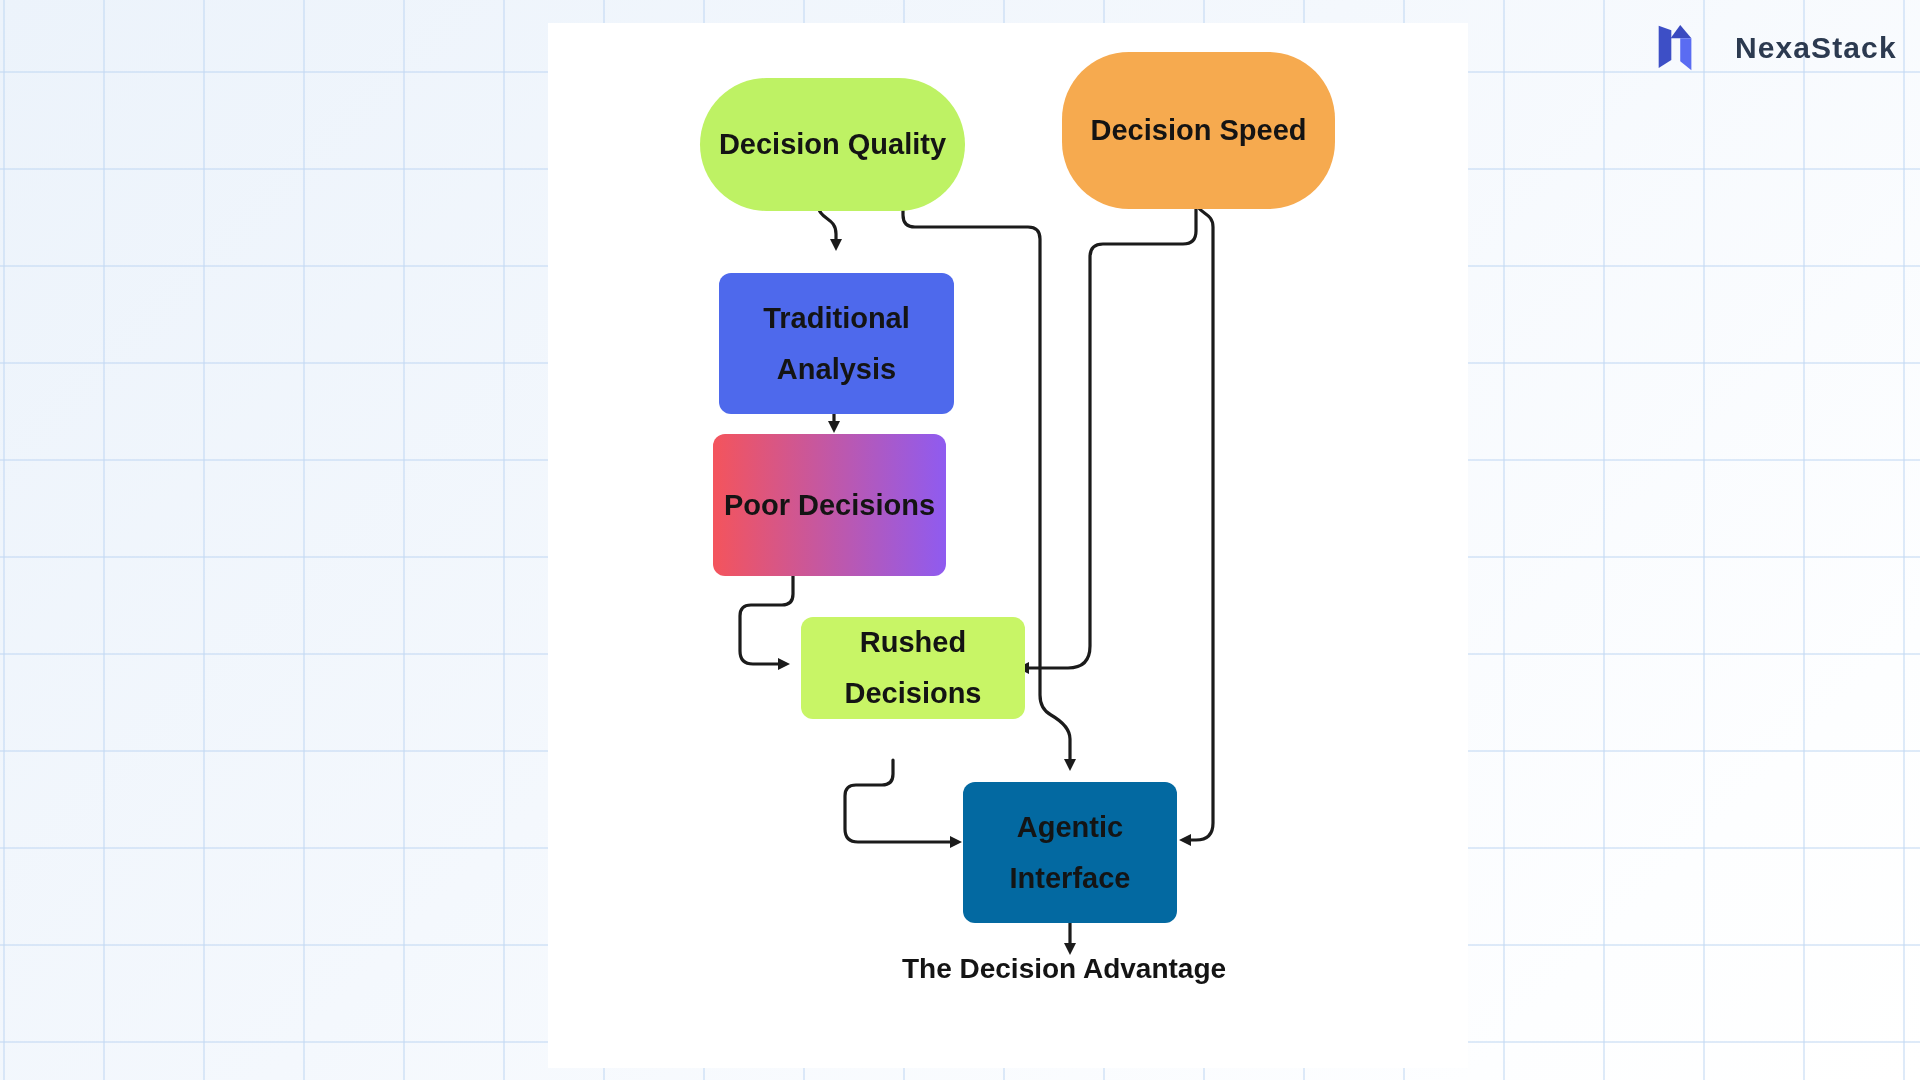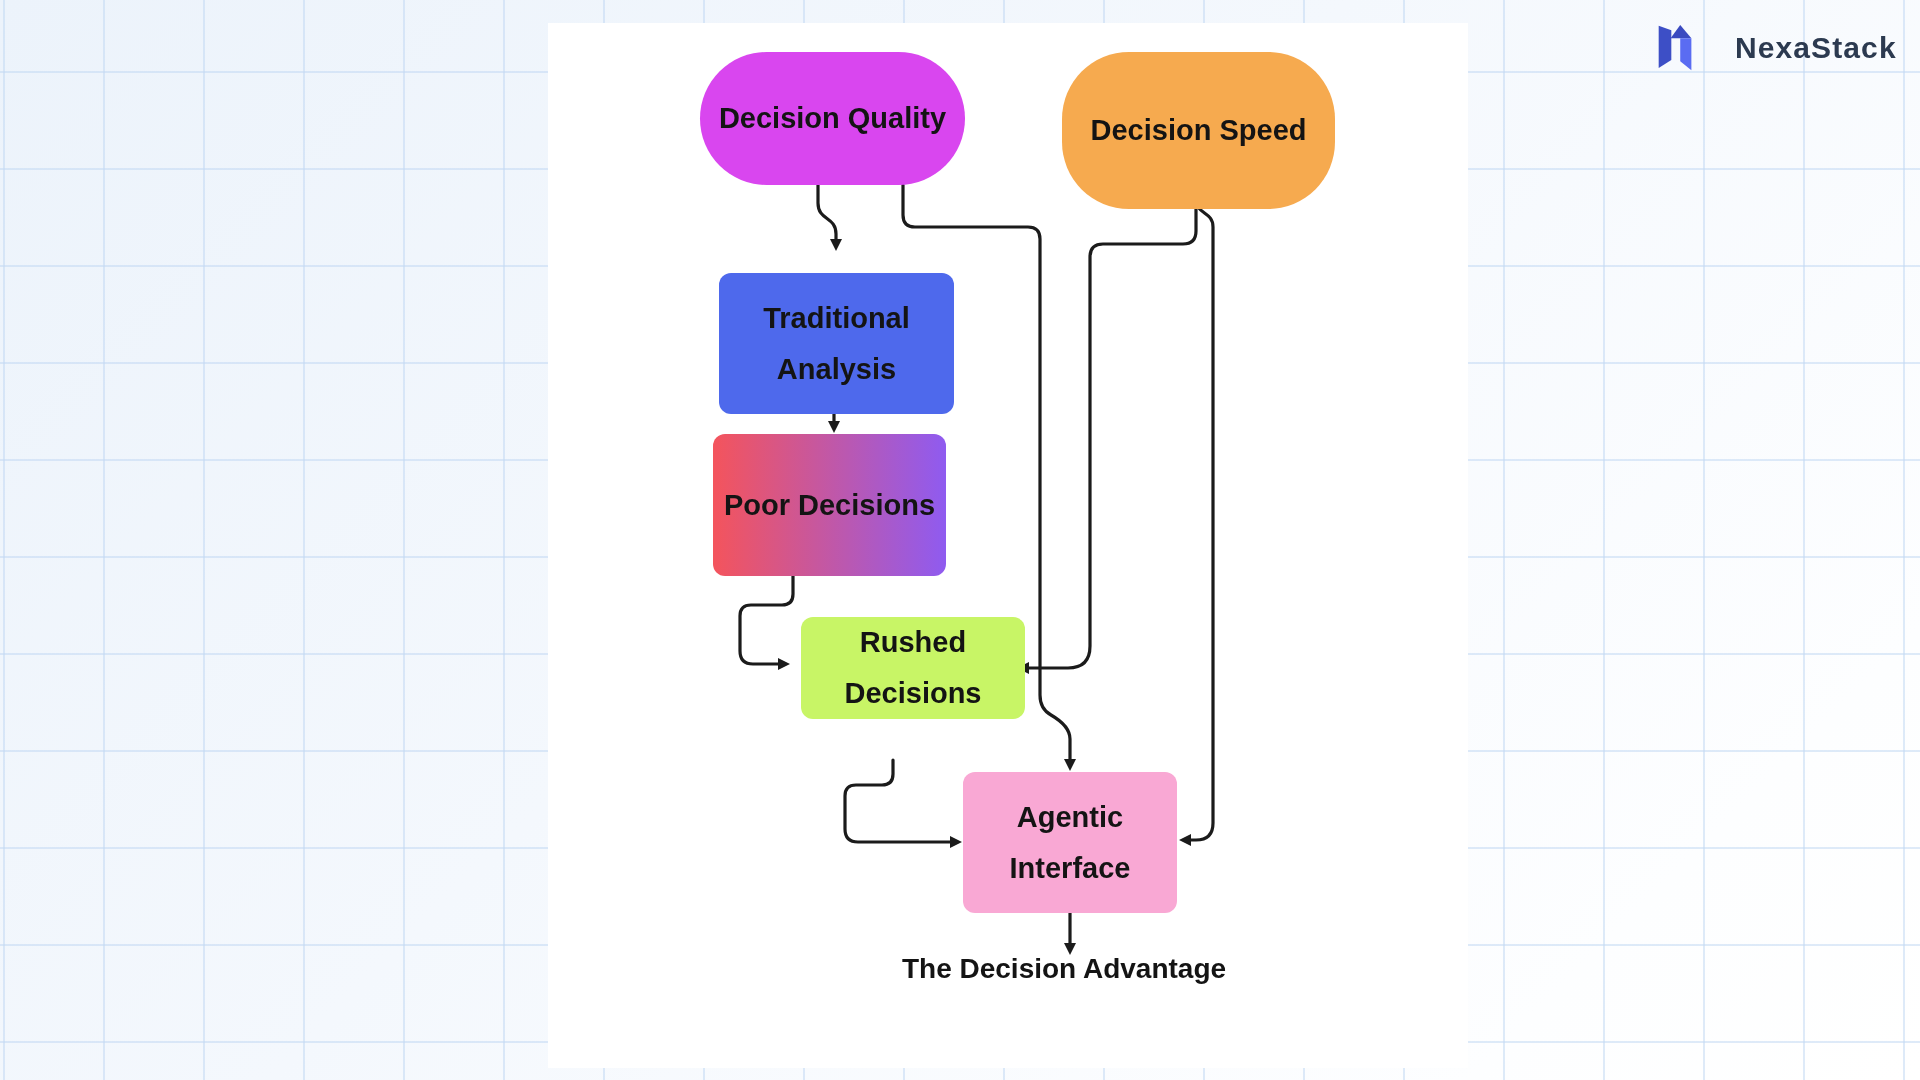--- a/index.html
+++ b/index.html
@@ -66,31 +66,31 @@
   <path class="edge" d="M 818,185 v 18 c 0,18 18,13 18,31 v 6" marker-end="url(#arrow)"></path>
   <path class="edge" d="M 903,185 v 30 q 0,12 12,12 h 113 q 12,0 12,12 v 456 q 0,14 11,20 q 19,11 19,24 v 21" marker-end="url(#arrow)"></path>
   <path class="edge" d="M 1196,185 v 46 q 0,13 -13,13 h -80 q -13,0 -13,13 v 389 q 0,22 -22,22 h -40" marker-end="url(#arrow)"></path>
   <path class="edge" d="M 1196,185 v 14 c 0,16 17,12 17,28 v 596 q 0,17 -17,17 h -6" marker-end="url(#arrow)"></path>
   <path class="edge" d="M 834,393 v 29" marker-end="url(#arrow)"></path>
   <path class="edge" d="M 793,576 v 18 q 0,11 -11,11 h -31 q -11,0 -11,11 v 35 q 0,13 13,13 h 26" marker-end="url(#arrow)"></path>
   <path class="edge" d="M 893,760 v 14 q 0,11 -11,11 h -26 q -11,0 -11,11 v 33 q 0,13 13,13 h 93" marker-end="url(#arrow)"></path>
   <path class="edge" d="M 1070,913 v 31" marker-end="url(#arrow)"></path>
 </svg>
 
-<div class="node stadium n-dq" style="background: #d946ef;">Decision Quality</div>
+<div class="node stadium n-dq" style="background: #bef264; margin-top: 26px;">Decision Quality</div>
 
 <div class="node stadium n-ds" style="background: rgb(246, 170, 79);">Decision Speed</div>
 
 <div class="node rect n-ta" style="background: rgb(78, 105, 236); margin-top: 21px;">Traditional Analysis</div>
 
 <div class="node rect n-pd" style="background: linear-gradient(90deg, rgb(244, 84, 92), rgb(143, 91, 240));">Poor Decisions</div>
 
 <div class="node rect n-rd" style="background: rgb(200, 245, 102);">Rushed Decisions</div>
 
-<div class="node rect n-ai" style="background: #f9a8d4;">Agentic Interface</div>
+<div class="node rect n-ai" style="background: #0369a1; margin-top: 10px;">Agentic Interface</div>
 
 <div class="caption">The Decision Advantage</div>
 
 <div class="brand">
   <svg class="mark" viewBox="0 0 70 66">
     <polygon points="9,3 26,9 26,49 9,60" fill="#3D4FC6"></polygon>
     <polygon points="25,20 38,2 53,20" fill="#3A4AC0"></polygon>
     <polygon points="38,20 53,20 53,63 38,51" fill="#5A6CF2"></polygon>
   </svg>
   <span class="brand-text">NexaStack</span>

